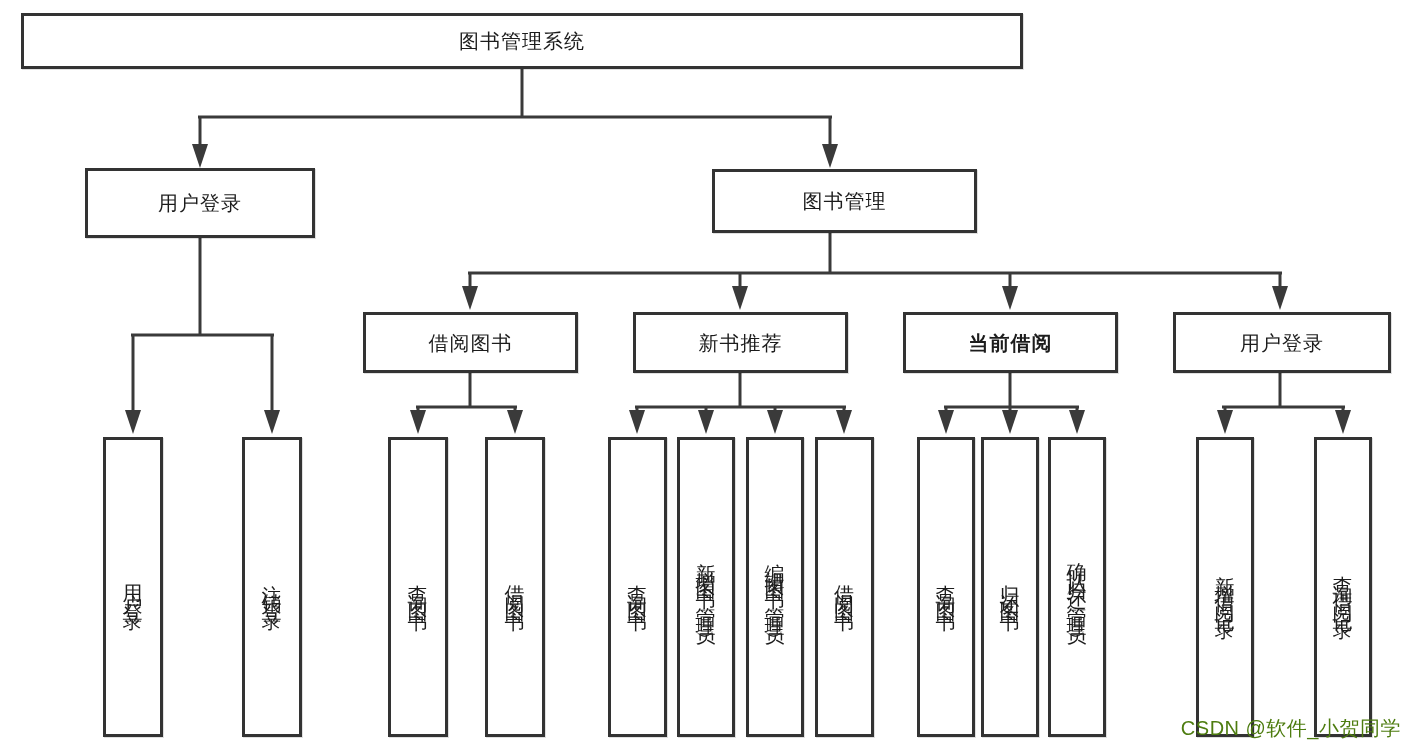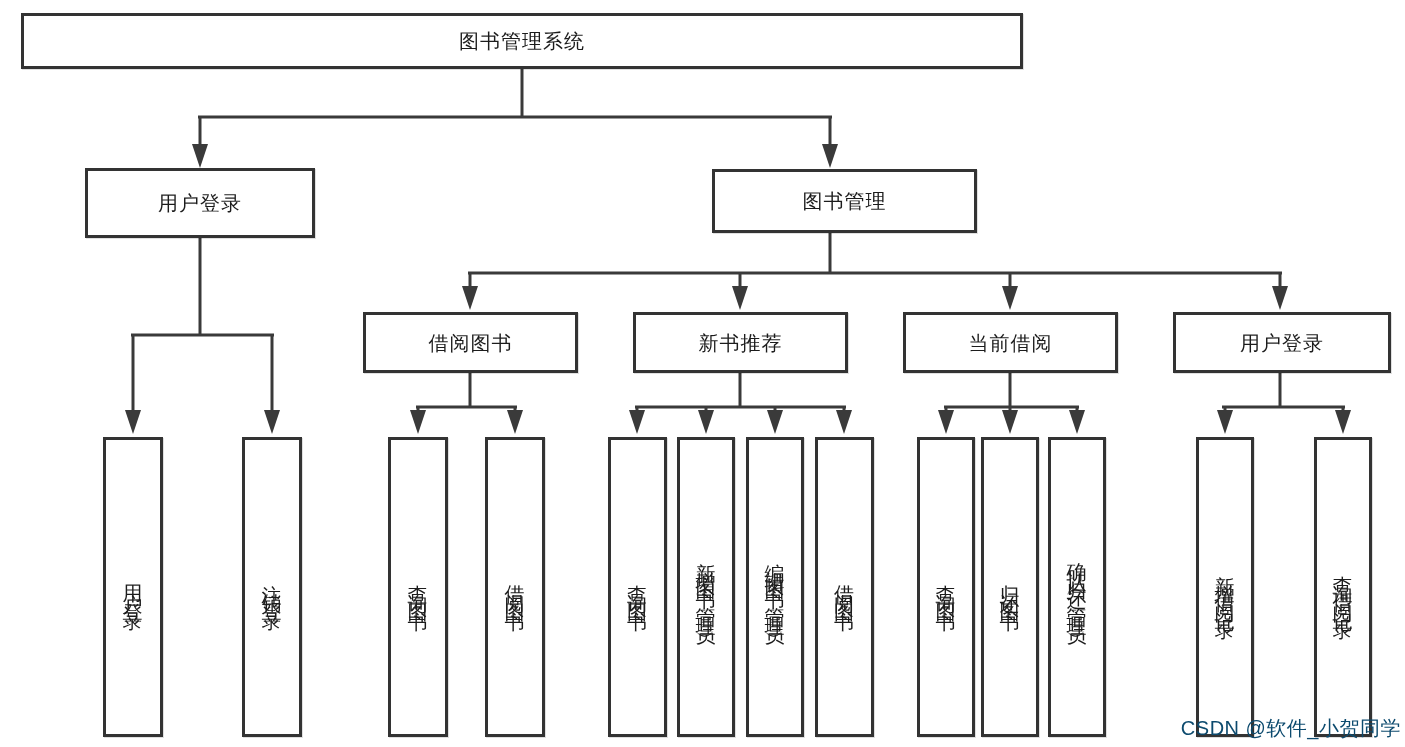--- a/index.html
+++ b/index.html
@@ -37,21 +37,21 @@
     writing-mode: vertical-rl;
     text-orientation: mixed;
     letter-spacing: 9px;
     white-space: normal;
   }
   .watermark {
     position: absolute;
     right: 4px;
     bottom: 5px;
     font-size: 20px;
-    color: #0c4a6e;
+    color: #4d7c0f;
     letter-spacing: 0.5px;
     z-index: 5;
   }
 </style>
 </head>
 <body>
 
 <div class="canvas">
 
   <svg class="wires" viewBox="0 0 1405 747" xmlns="http://www.w3.org/2000/svg">
@@ -120,21 +120,21 @@
     </g>
   </svg>
 
   <div class="box" style="left:21px; top:13px; width:1002px; height:56px;">图书管理系统</div>
 
   <div class="box" style="left:85px; top:168px; width:230px; height:70px;">用户登录</div>
   <div class="box" style="left:712px; top:169px; width:265px; height:64px;">图书管理</div>
 
   <div class="box" style="left:363px; top:312px; width:215px; height:61px;">借阅图书</div>
   <div class="box" style="left:633px; top:312px; width:215px; height:61px;">新书推荐</div>
-  <div class="box" style="left:903px; top:312px; width:215px; height:61px;">当前借阅</div>
+  <div class="box" style="left:903px; top:312px; width:215px; height:61px;font-weight:bold;">当前借阅</div>
   <div class="box" style="left:1173px; top:312px; width:218px; height:61px;">用户登录</div>
 
   <div class="box v" style="left:103px; top:437px; width:60px; height:300px;">用户登录</div>
   <div class="box v" style="left:242px; top:437px; width:60px; height:300px;">注销登录</div>
 
   <div class="box v" style="left:388px; top:437px; width:60px; height:300px;">查询图书</div>
   <div class="box v" style="left:485px; top:437px; width:60px; height:300px;">借阅图书</div>
 
   <div class="box v" style="left:608px; top:437px; width:59px; height:300px;">查询图书</div>
   <div class="box v" style="left:677px; top:437px; width:58px; height:300px;">新增图书（管理员）</div>

